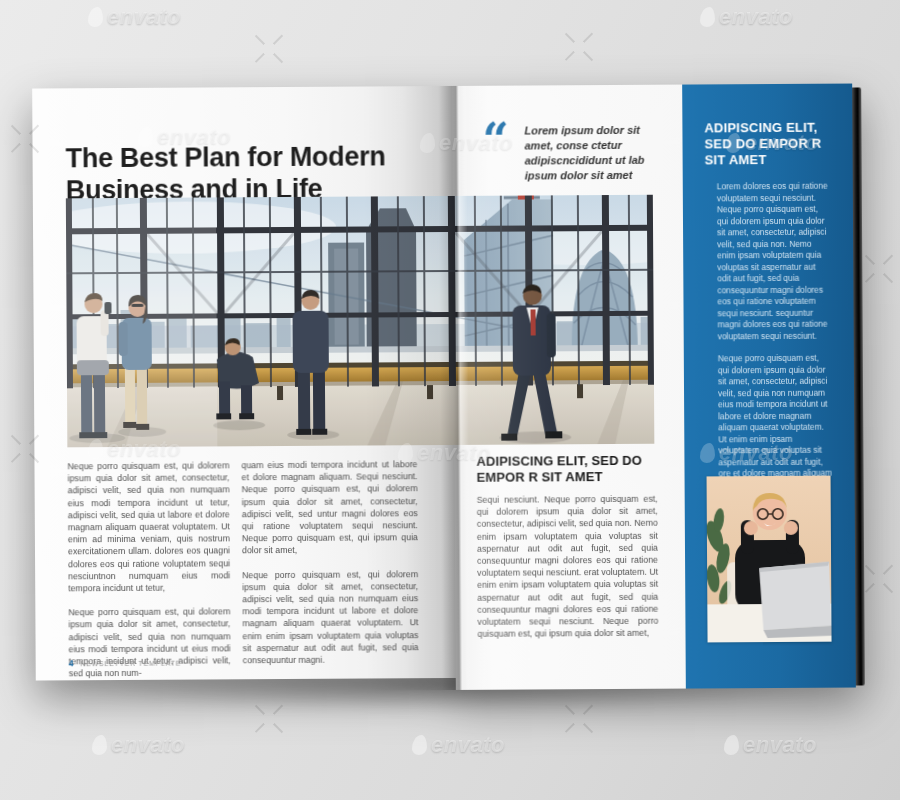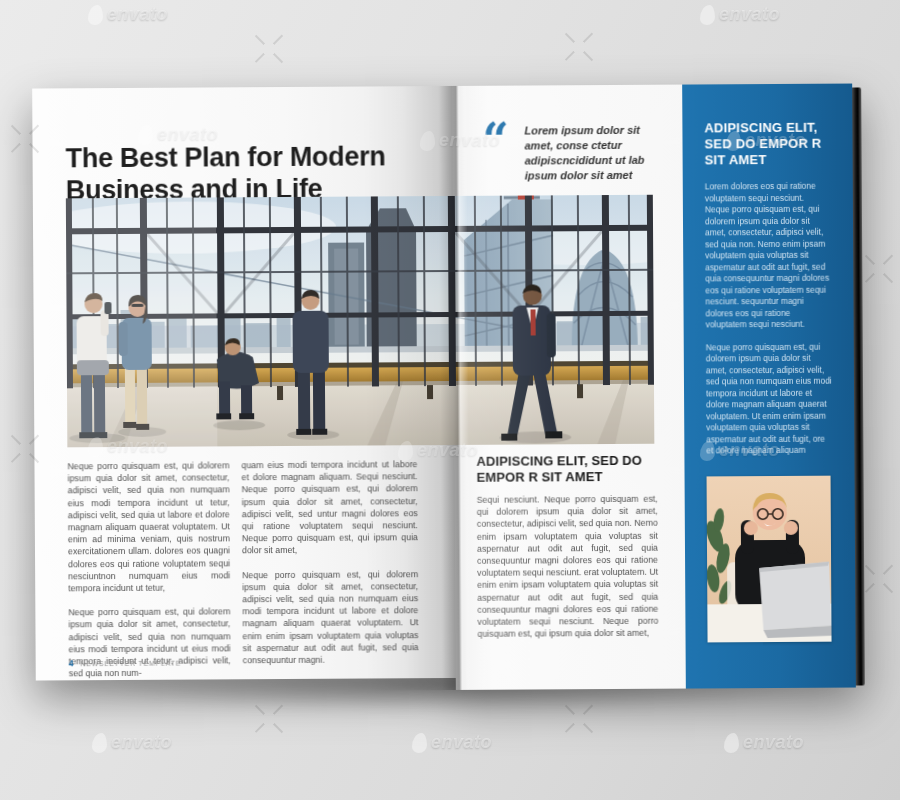--- a/index.html
+++ b/index.html
@@ -2,21 +2,21 @@
 <html><head>
 <meta charset="utf-8">
 <style>
   html,body{margin:0;padding:0;}
   body{font-family:"Liberation Sans",sans-serif;}
   .scene{position:relative;width:900px;height:800px;overflow:hidden;
     background:linear-gradient(118deg,#ebebeb 0%,#e3e3e3 35%,#dadada 70%,#cfcfcf 100%);}
   
   .wm{position:absolute;z-index:30;display:flex;align-items:center;gap:4px;
     color:rgba(255,255,255,0.42);text-shadow:0 1px 2px rgba(0,0,0,0.16);
-    font-size:18px;font-weight:bold;letter-spacing:0.5px;pointer-events:none;}
+    font-size:22px;font-weight:bold;letter-spacing:0.5px;pointer-events:none;}
   .wm .leaf{display:inline-block;width:15px;height:20px;background:currentColor;
     border-radius:65% 35% 55% 45% / 70% 60% 40% 30%;}
   .wm.dim{opacity:.55;}
   .xm{position:absolute;z-index:29;width:38px;height:38px;color:rgba(0,0,0,0.10);pointer-events:none;}
   .xm b{position:absolute;left:0;top:18px;width:38px;height:1.6px;display:block;
     background:linear-gradient(to right,currentColor 0 32%,transparent 32% 68%,currentColor 68% 100%);}
   .xm b.l2{transform:rotate(90deg);}
   .xm{transform:rotate(45deg);}
   
   .spread-wrap{position:absolute;left:34px;top:86px;width:829px;height:604px;z-index:5;
@@ -54,21 +54,21 @@
   .quote-text{font-size:11px;font-style:italic;font-weight:600;line-height:15px;color:#333;padding-top:4px;}
   .article{position:absolute;left:22px;top:368px;width:181px;}
   .article h3{margin:0 0 9px 0;font-size:13px;line-height:15.5px;font-weight:800;color:#1b1b1b;
     letter-spacing:0.1px;}
   .sidebar{position:absolute;left:230px;top:0;width:170px;height:604px;overflow:hidden;
     background:linear-gradient(to right,#1f74b0 0%,#1b6aa3 55%,#155a8e 100%);}
   .sidebar-inner{position:absolute;left:22px;top:36px;width:126px;}
   .sidebar h3{margin:0 0 13px 0;font-size:13px;line-height:16px;font-weight:800;color:#ffffff;
     letter-spacing:0.2px;}
   .sidebar .sb-text{font-size:8.4px;line-height:11.5px;color:#cfe2f0;text-align:left;}
-  .sidebar .sb-text p{margin:0 0 11px 0;}
+  .sidebar .sb-text p{margin:0 0 11px 12px;}
   .sidebar-photo{position:absolute;left:22px;top:392px;width:124px;height:166px;background:#e9cdb0;
     box-shadow:0 1px 3px rgba(0,0,0,0.25);}
   .sidebar-photo svg{display:block;width:100%;height:100%;}
 </style>
 </head>
 <body>
 
 <div class="scene">
 
   <div class="xm" style="left:250px;top:30px">

